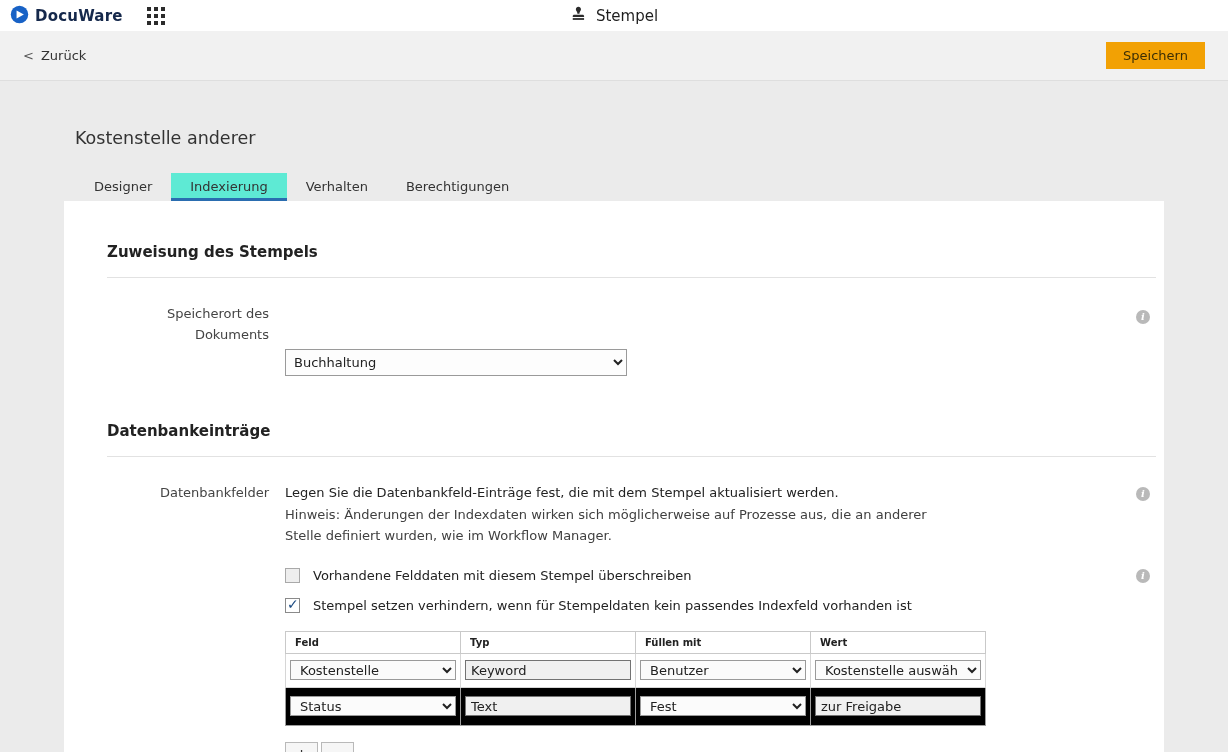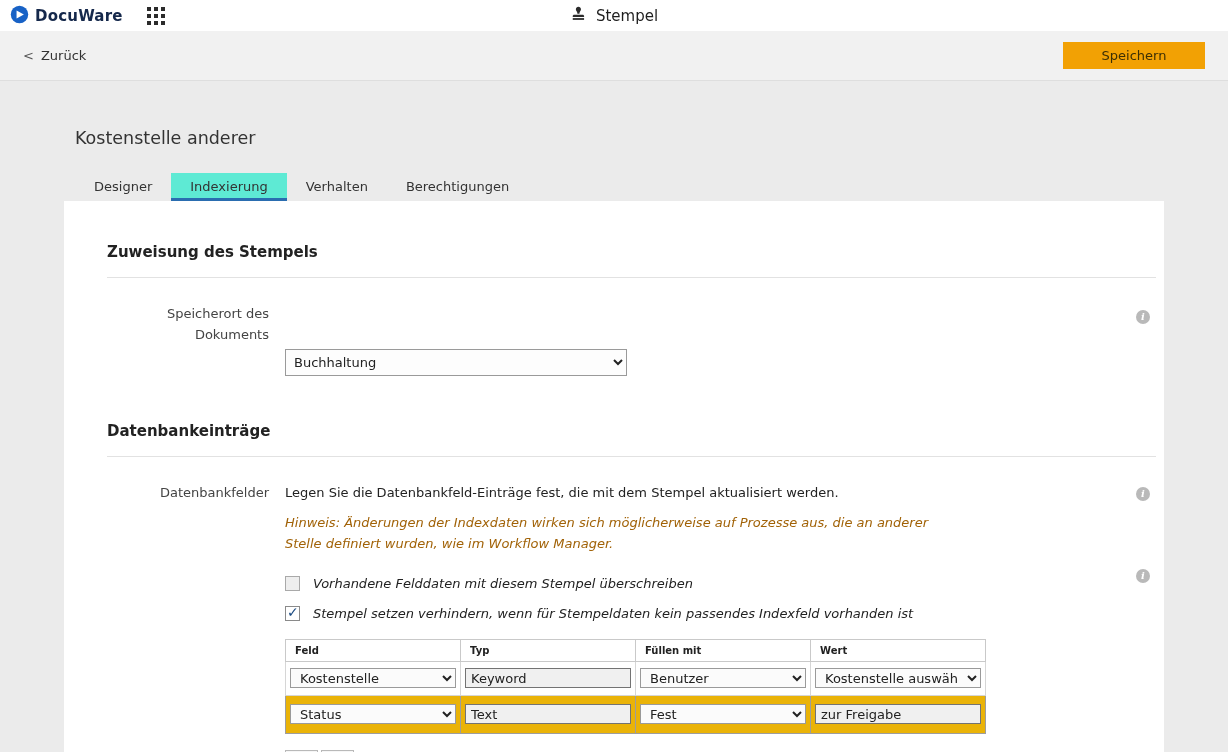--- a/index.html
+++ b/index.html
@@ -35,21 +35,21 @@
     height: 50px;
     background: #f1f1f1;
     border-bottom: 1px solid #dedede;
     display: flex; align-items: center;
     padding: 0 23px;
   }
   .back-link { display: flex; align-items: center; gap: 7px; color: #333; cursor: pointer; }
   .chevron-left { font-size: 13px; color: #555; }
   .save-btn {
     margin-left: auto;
-    width: 142px; height: 27px;
+    width: 99px; height: 27px;
     background: var(--save-yellow, #f2a104);
     border: none;
     font-family: inherit; font-size: 13px; color: #3c2f05;
     cursor: pointer;
   }
 
   
   .page-title { margin: 47px 0 0 75px; font-size: 17.5px; font-weight: 400; color: #333; }
 
   .tabs { display: flex; margin: 25px 0 0 75px; }
@@ -96,54 +96,54 @@
     color: #fff; font-family: "DejaVu Serif", serif;
     font-size: 10px; font-style: italic; font-weight: bold; line-height: 1;
   }
   .row-info { margin-left: auto; margin-right: 6px; align-self: flex-start; margin-top: 6px; }
 
   .db-row { position: relative; }
   .db-info-1 { position: absolute; right: 6px; top: 4px; }
   .db-info-2 { position: absolute; right: 6px; top: 86px; }
 
   .desc { color: #222; line-height: 1.55; }
-  .hint { margin-top: 10px; max-width: 672px; font-style: italic; color: #a16207; line-height: 1.6; }
+  .hint { margin-top: 2px; max-width: 672px; color: #404040; line-height: 1.6; }
 
   .check-row { display: flex; align-items: center; gap: 13px; margin-top: 15px; }
   .check-row.first { margin-top: 21px; }
   .checkbox {
     width: 15px; height: 15px; flex: none;
     background: #eee; border: 1px solid #a9a9a9;
     position: relative; cursor: pointer;
   }
   .checkbox.checked { background: #fff; border-color: #8a8a8a; }
   .checkbox.checked::after {
     content: "✓";
     position: absolute; top: -3px; left: 1px;
     font-size: 14px; font-weight: bold;
     color: var(--check-blue, #1c4b82);
   }
-  .check-label { color: #222; cursor: default; font-style: italic; }
+  .check-label { color: #222; cursor: default; }
 
   
   .fields-table {
     border-collapse: collapse;
     margin-top: 18px;
     width: 700px;
     table-layout: fixed;
   }
   .fields-table col { width: 175px; }
   .fields-table th {
     border: 1px solid #c9c9c9;
     background: #fff;
     text-align: left; font-size: 10px; font-weight: bold; color: #222;
     padding: 5px 9px;
   }
   .row-plain td { border: 1px solid #d6d6d6; padding: 4px; height: 34px; }
-  .row-selected td { background: #eab308; border: 1px solid #9d9d9d; padding: 7px 4px; height: 38px; }
+  .row-selected td { background: #000000; border: 1px solid #9d9d9d; padding: 7px 4px; height: 38px; }
 
   .cell-select, .cell-input {
     width: 100%; height: 20px;
     font-family: inherit; font-size: 13px; color: #222;
     padding: 0 5px;
   }
   .cell-select { background: #fbfbfb; border: 1px solid #9a9a9a; }
   .cell-input  { background: #f0f0f0; border: 1px solid #737373; }
 
   .row-buttons { display: flex; gap: 3px; margin-top: 16px; }

